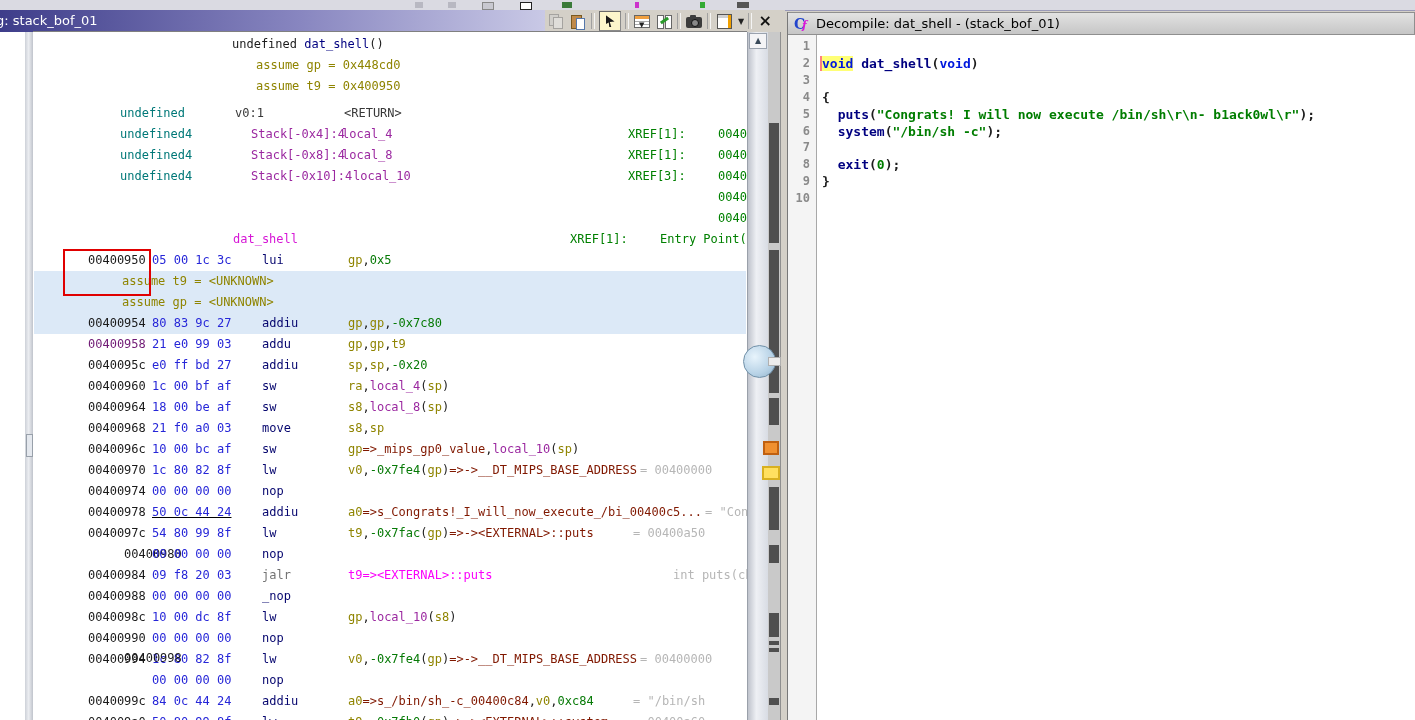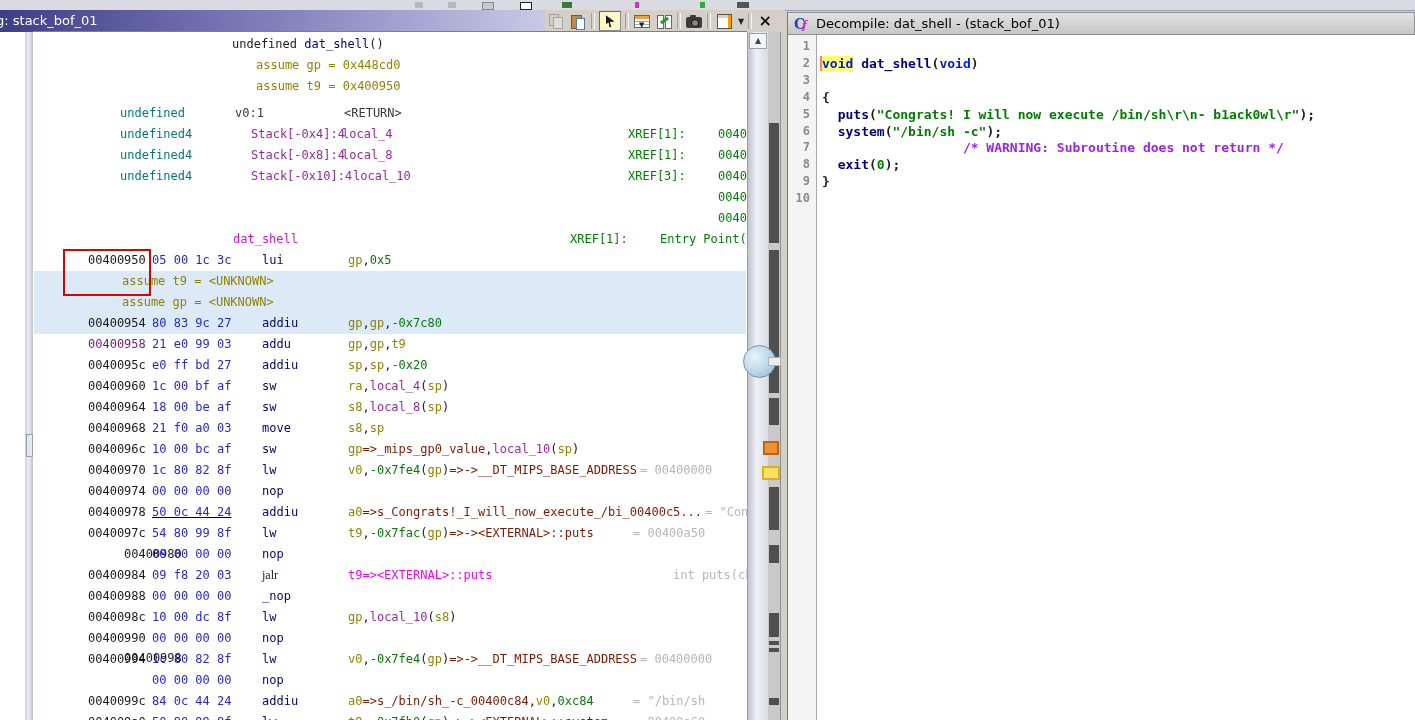--- a/index.html
+++ b/index.html
@@ -248,21 +248,21 @@
         <div class="lcell" style="left: 88px; top: 523px;"><span style="color: rgb(26, 26, 26);">0040097c</span></div>
         <div class="lcell" style="left: 152px; top: 523px;"><span style="color: rgb(38, 38, 216);">54 80 99 8f</span></div>
         <div class="lcell" style="left: 262px; top: 523px;"><span style="color: rgb(5, 5, 110);">lw</span></div>
         <div class="lcell" style="left: 348px; top: 523px;"><span style="color: rgb(143, 132, 0);">t9</span><span style="color: rgb(28, 28, 28);">,</span><span style="color: rgb(6, 122, 6);">-0x7fac</span><span style="color: rgb(28, 28, 28);">(</span><span style="color: rgb(143, 132, 0);">gp</span><span style="color: rgb(28, 28, 28);">)</span><span style="color: rgb(128, 24, 0);">=&gt;-&gt;&lt;EXTERNAL&gt;::puts</span></div>
         <div class="lcell" style="left: 633px; top: 523px;"><span style="color: rgb(182, 182, 182);">= 00400a50</span></div>
         <div class="lcell" style="left: 88px; top: 544px; margin-left: 36px;"><span style="color: rgb(26, 26, 26);">00400980</span></div>
         <div class="lcell" style="left: 152px; top: 544px;"><span style="color: rgb(38, 38, 216);">00 00 00 00</span></div>
         <div class="lcell" style="left: 262px; top: 544px;"><span style="color: rgb(5, 5, 110);">nop</span></div>
         <div class="lcell" style="left: 88px; top: 565px;"><span style="color: rgb(26, 26, 26);">00400984</span></div>
         <div class="lcell" style="left: 152px; top: 565px;"><span style="color: rgb(38, 38, 216);">09 f8 20 03</span></div>
-        <div class="lcell" style="left: 262px; top: 565px;"><span style="color: #0f172a; font-family: Liberation Serif, serif;">jalr</span></div>
+        <div class="lcell" style="left: 262px; top: 565px;"><span style="color: #737373;">jalr</span></div>
         <div class="lcell" style="left: 348px; top: 565px;"><span style="color: rgb(251, 0, 251);">t9=&gt;&lt;EXTERNAL&gt;::puts</span></div>
         <div class="lcell" style="left: 673px; top: 565px;"><span style="color: rgb(182, 182, 182);">int puts(ch</span></div>
         <div class="lcell" style="left: 88px; top: 586px;"><span style="color: rgb(26, 26, 26);">00400988</span></div>
         <div class="lcell" style="left: 152px; top: 586px;"><span style="color: rgb(38, 38, 216);">00 00 00 00</span></div>
         <div class="lcell" style="left: 262px; top: 586px;"><span style="color: rgb(5, 5, 110);">_nop</span></div>
         <div class="lcell" style="left: 88px; top: 607px;"><span style="color: rgb(26, 26, 26);">0040098c</span></div>
         <div class="lcell" style="left: 152px; top: 607px;"><span style="color: rgb(38, 38, 216);">10 00 dc 8f</span></div>
         <div class="lcell" style="left: 262px; top: 607px;"><span style="color: rgb(5, 5, 110);">lw</span></div>
         <div class="lcell" style="left: 348px; top: 607px;"><span style="color: rgb(143, 132, 0);">gp</span><span style="color: rgb(28, 28, 28);">,</span><span style="color: rgb(155, 40, 160);">local_10</span><span style="color: rgb(28, 28, 28);">(</span><span style="color: rgb(143, 132, 0);">s8</span><span style="color: rgb(28, 28, 28);">)</span></div>
         <div class="lcell" style="left: 88px; top: 628px;"><span style="color: rgb(26, 26, 26);">00400990</span></div>
@@ -313,21 +313,21 @@
         <div class="dline" style="top: 19.9px;"><span class="hl" style="color: rgb(0, 24, 221);">void</span><span style="color: rgb(28, 28, 28);"> </span><span style="color: rgb(0, 0, 128);">dat_shell</span><span style="color: rgb(28, 28, 28);">(</span><span style="color: rgb(0, 24, 221);">void</span><span style="color: rgb(28, 28, 28);">)</span></div>
         <div class="dnum" style="top: 36.8px;">3</div>
         <div class="dline" style="top: 36.8px;"></div>
         <div class="dnum" style="top: 53.7px;">4</div>
         <div class="dline" style="top: 53.7px;"><span style="color: rgb(28, 28, 28);">{</span></div>
         <div class="dnum" style="top: 70.6px;">5</div>
         <div class="dline" style="top: 70.6px;"><span style="color: rgb(28, 28, 28);">  </span><span style="color: rgb(0, 0, 128);">puts</span><span style="color: rgb(28, 28, 28);">(</span><span style="color: rgb(0, 125, 0);">"Congrats! I will now execute /bin/sh\r\n- b1ack0wl\r"</span><span style="color: rgb(28, 28, 28);">);</span></div>
         <div class="dnum" style="top: 87.5px;">6</div>
         <div class="dline" style="top: 87.5px;"><span style="color: rgb(28, 28, 28);">  </span><span style="color: rgb(0, 0, 128);">system</span><span style="color: rgb(28, 28, 28);">(</span><span style="color: rgb(0, 125, 0);">"/bin/sh -c"</span><span style="color: rgb(28, 28, 28);">);</span></div>
         <div class="dnum" style="top: 104.4px;">7</div>
-        <div class="dline" style="top: 104.4px;"><span style="color: rgb(28, 28, 28);">                  </span><span style="color: rgb(160, 32, 240);">/* WARNING: Subroutine does not return */</span></div>
+        <div class="dline" style="top: 104.4px;"><span style="color: rgb(28, 28, 28);">                  </span></div>
         <div class="dnum" style="top: 121.3px;">8</div>
         <div class="dline" style="top: 121.3px;"><span style="color: rgb(28, 28, 28);">  </span><span style="color: rgb(0, 0, 128);">exit</span><span style="color: rgb(28, 28, 28);">(</span><span style="color: rgb(0, 125, 0);">0</span><span style="color: rgb(28, 28, 28);">);</span></div>
         <div class="dnum" style="top: 138.2px;">9</div>
         <div class="dline" style="top: 138.2px;"><span style="color: rgb(28, 28, 28);">}</span></div>
         <div class="dnum" style="top: 155.1px;">10</div>
         <div class="dline" style="top: 155.1px;"></div>
       </div>
   </div>
 
 <div class="ov-dark" style="top: 123px; height: 120px;"></div>

